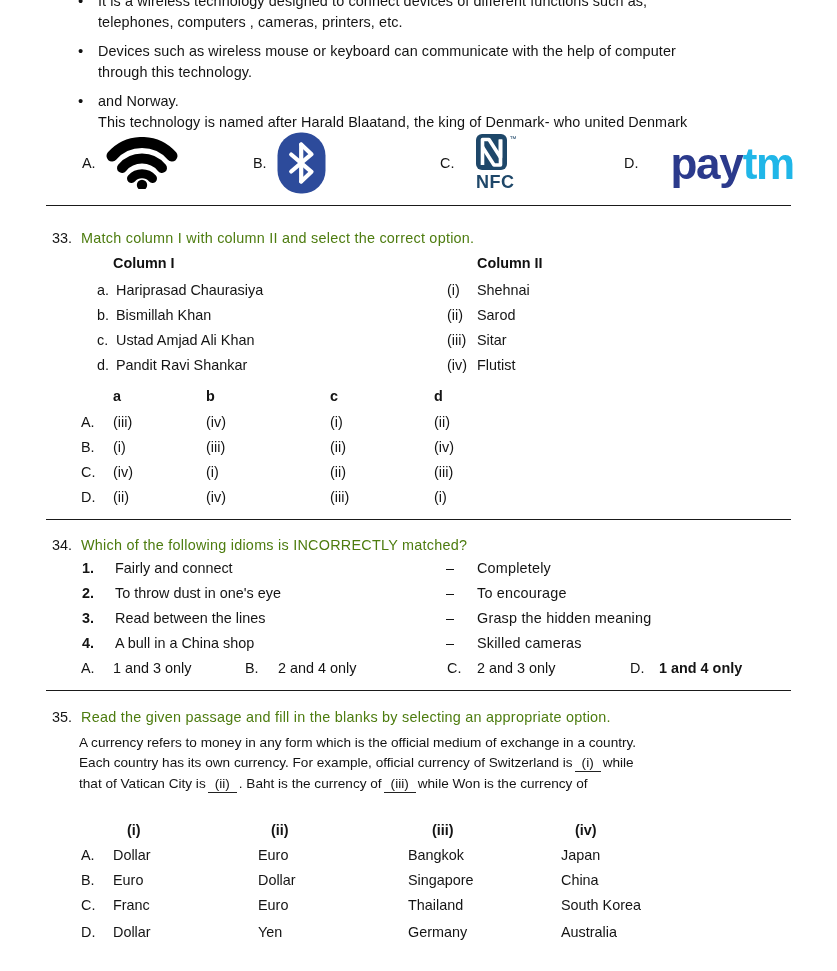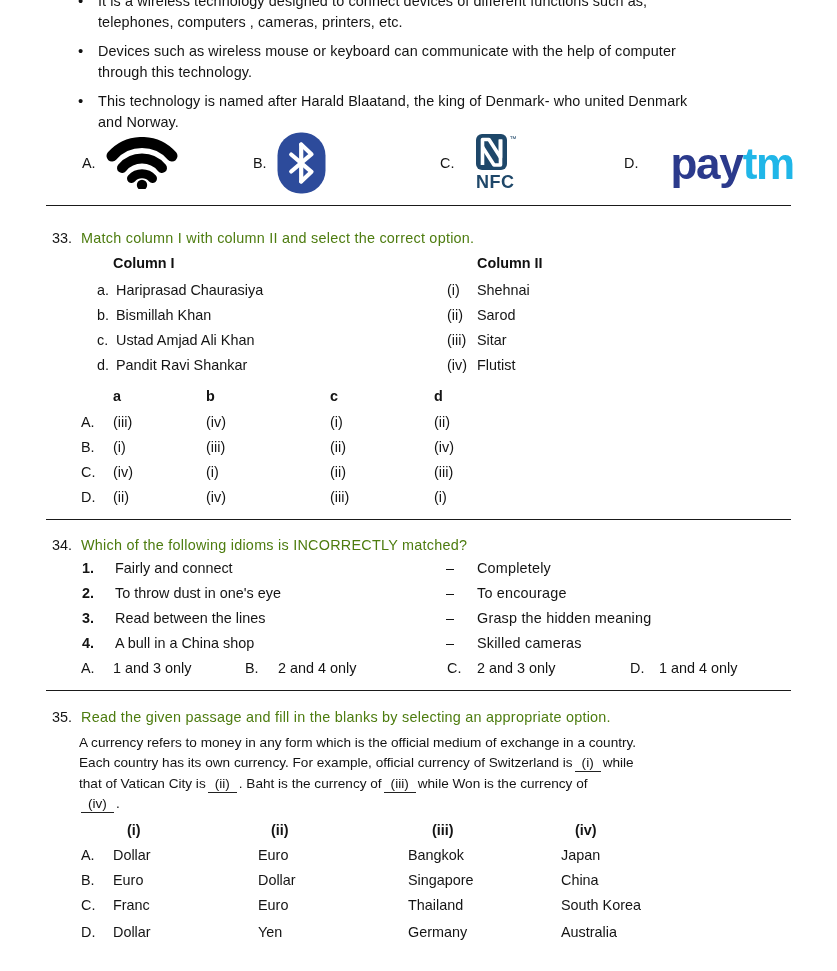--- a/index.html
+++ b/index.html
@@ -204,22 +204,22 @@
     <div class="bullet-row">
       <div class="bullet-dot">•</div>
       <div class="bullet-text">
         <div>Devices such as wireless mouse or keyboard can communicate with the help of computer</div>
         <div>through this technology.</div>
       </div>
     </div>
     <div class="bullet-row">
       <div class="bullet-dot">•</div>
       <div class="bullet-text">
+        <div>and Norway.</div>
         <div>This technology is named after Harald Blaatand, the king of Denmark- who united Denmark</div>
-        <div>and Norway.</div>
       </div>
     </div>
   </div>
 
   <div class="logo-row">
 
     <div class="logo-cell" style="left:36px;">
       <span class="logo-letter">A.</span>
       <svg class="logo-art" width="72" height="52" viewBox="0 0 72 52">
         <g fill="none" stroke="#000000" stroke-linecap="round">
@@ -342,32 +342,31 @@
   <div class="idiom-dash" style="left:446px; top:635px;">–</div>
   <div class="idiom-right" style="left:477px; top:635px;">Skilled cameras</div>
 
   <div class="opt-letter" style="left:81px;  top:660px;">A.</div>
   <div class="opt-text" style="left:113px; top:660px;">1 and 3 only</div>
   <div class="opt-letter" style="left:245px; top:660px;">B.</div>
   <div class="opt-text" style="left:278px; top:660px;">2 and 4 only</div>
   <div class="opt-letter" style="left:447px; top:660px;">C.</div>
   <div class="opt-text" style="left:477px; top:660px;">2 and 3 only</div>
   <div class="opt-letter" style="left:630px; top:660px;">D.</div>
-  <div class="opt-text" style="left:659px; top:660px;">1 and 4 only</div>
+  <div class="opt-text" style="left:659px; top:660px;font-weight:bold;">1 and 4 only</div>
 
   <div class="hr" style="top:690px;"></div>
 
   <div class="qnum" style="left:52px; top:707px;">35.</div>
   <div class="qtext" style="left:81px; top:707px;">Read the given passage and fill in the blanks by selecting an appropriate option.</div>
 
   <div class="passage">
     <span class="line">A currency refers to money in any form which is the official medium of exchange in a country.</span>
     <span class="line"><span>Each country has its own currency. For example, official currency of Switzerland is</span><span class="blank">(i)</span><span>while</span></span>
     <span class="line"><span>that of Vatican City is</span><span class="blank">(ii)</span><span>. Baht is the currency of</span><span class="blank">(iii)</span><span>while Won is the currency of</span></span>
-    <span class="line"><span class="blank">(iv)</span><span>.</span></span>
   </div>
 
   <div class="grid-cell grid-head" style="left:127px; top:822px;">(i)</div>
   <div class="grid-cell grid-head" style="left:271px; top:822px;">(ii)</div>
   <div class="grid-cell grid-head" style="left:432px; top:822px;">(iii)</div>
   <div class="grid-cell grid-head" style="left:575px; top:822px;">(iv)</div>
 
   <div class="grid-cell" style="left:81px;  top:847px;">A.</div>
   <div class="grid-cell" style="left:113px; top:847px;">Dollar</div>
   <div class="grid-cell" style="left:258px; top:847px;">Euro</div>

